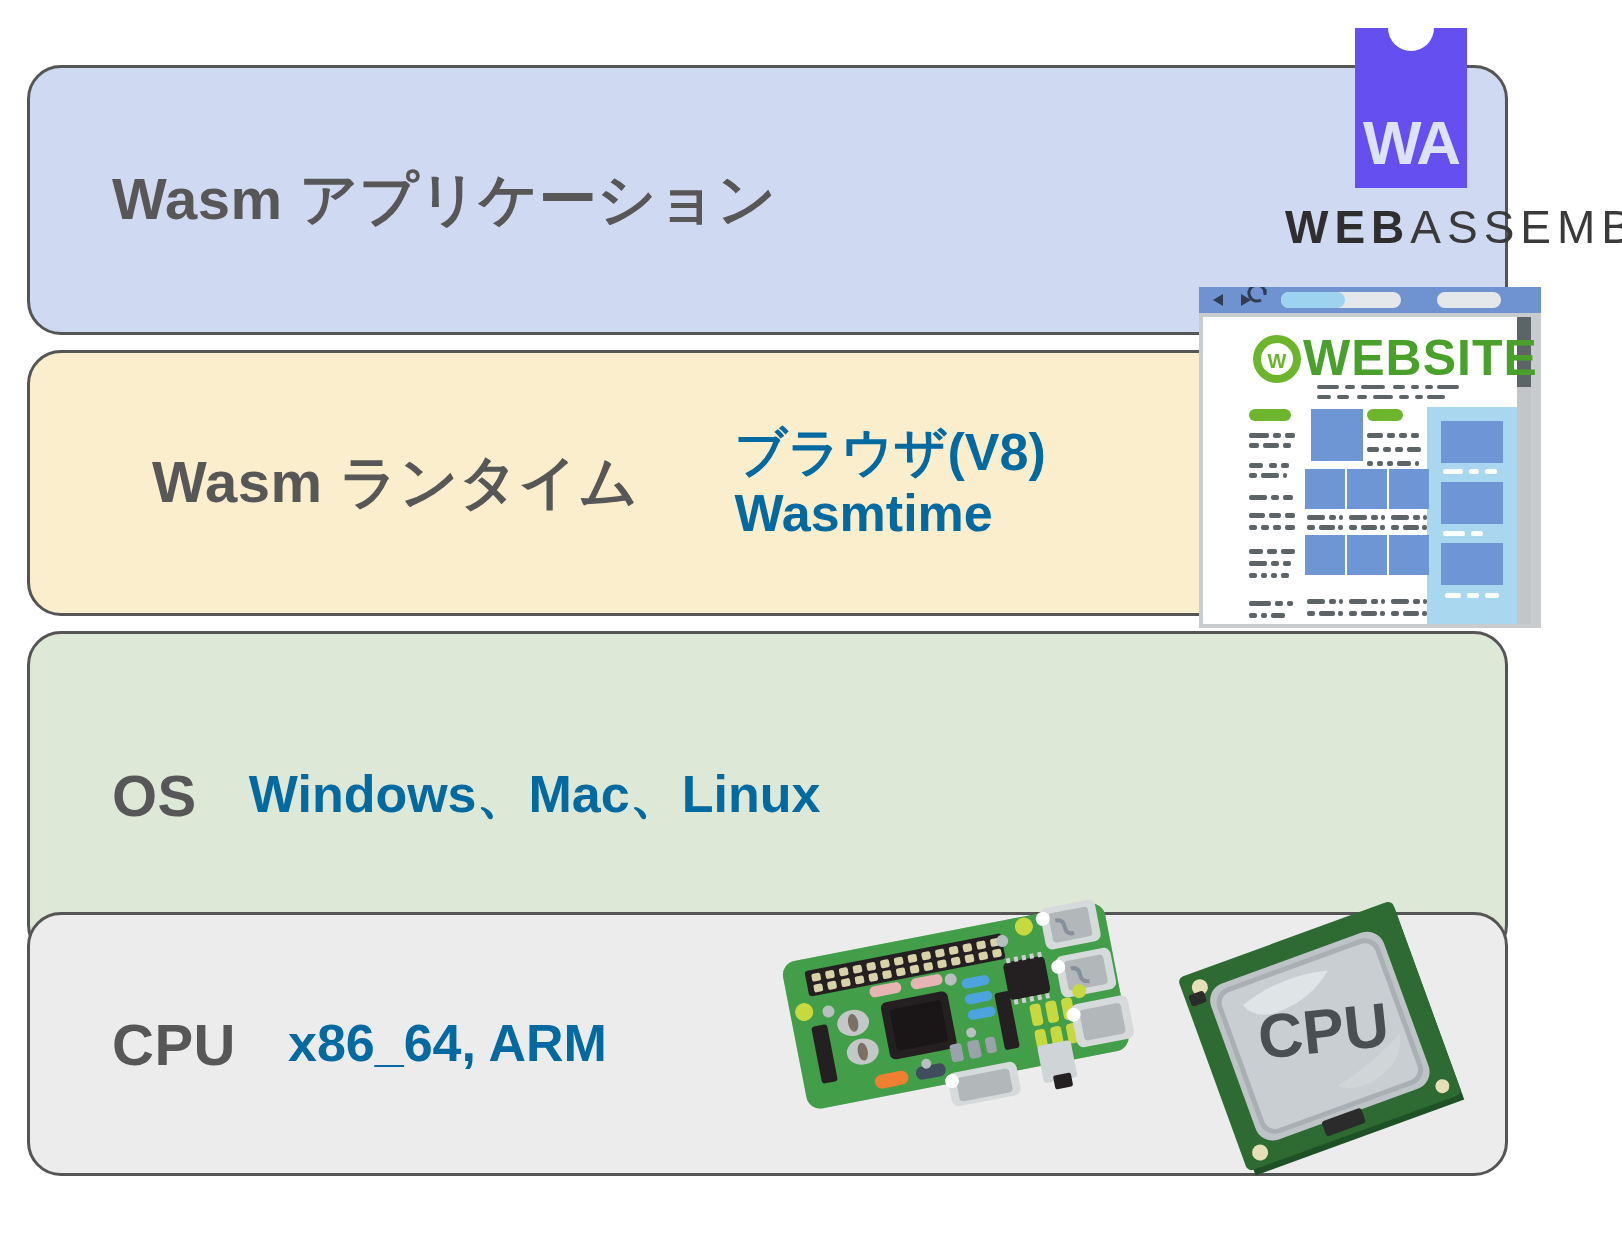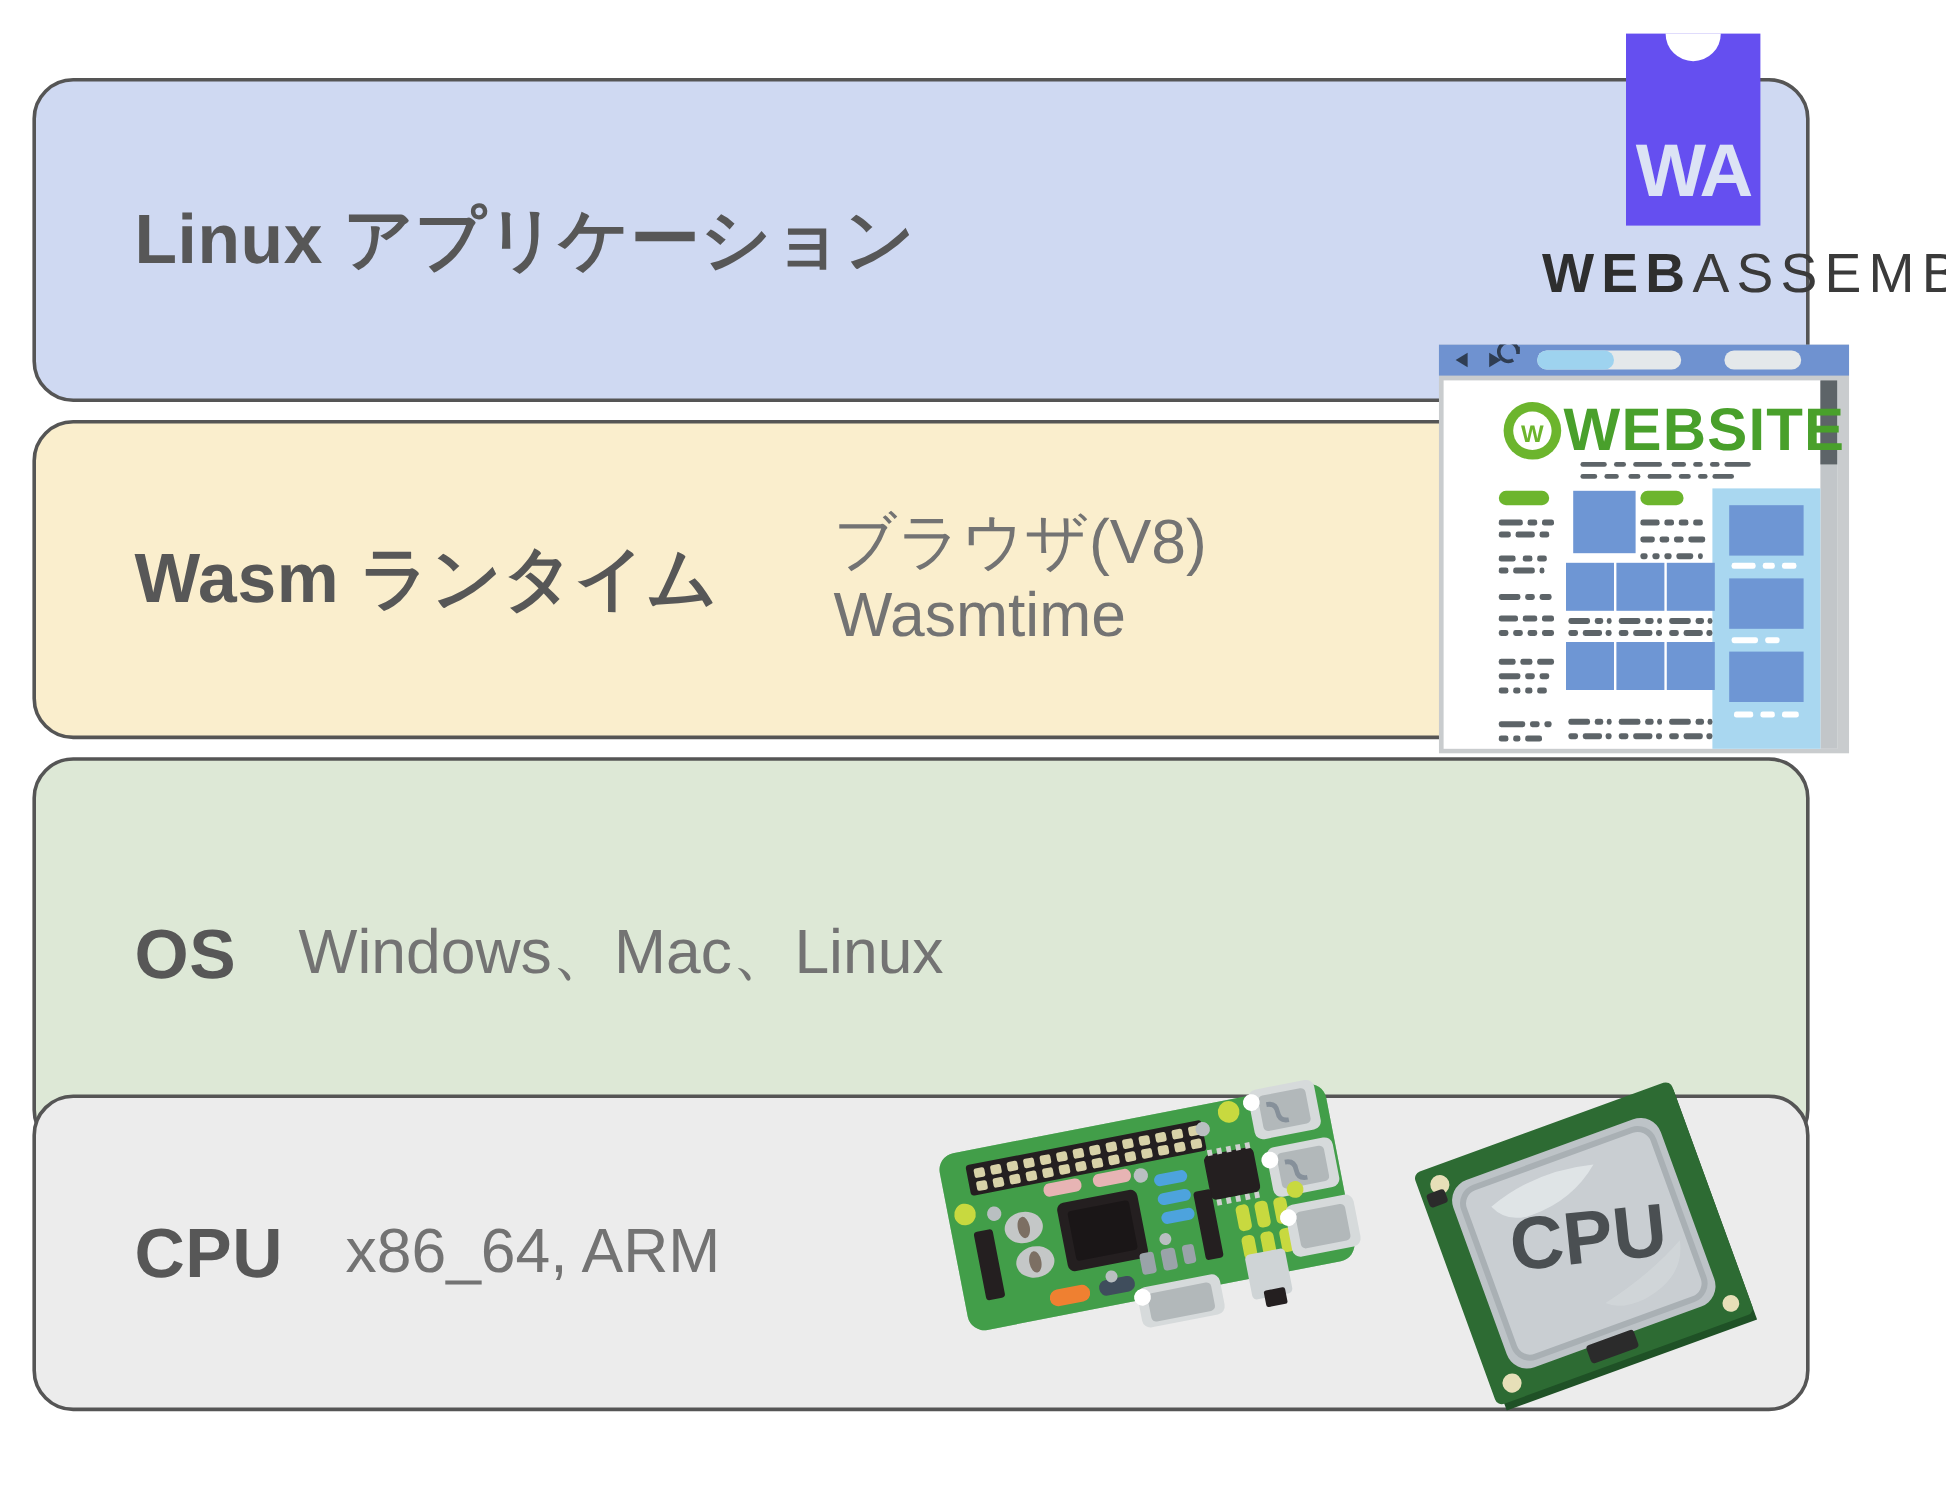--- a/index.html
+++ b/index.html
@@ -18,34 +18,34 @@
   .layer {
     position: absolute;
     left: 27px;
     width: 1481px;
     border: 3px solid #555555;
     border-radius: 34px;
     display: flex;
     align-items: center;
   }
   .layer-app      { top: 65px;  height: 270px;  background: #cfd9f2; }
-  .layer-runtime  { top: 350px; height: 266px;  background: #faeecd; }
+  .layer-runtime  { top: 350px; height: 266px;  background: #faeecd; padding-left: 40px; }
   .layer-os       { top: 631px; height: 328px;  background: #dde8d6; }
   .layer-cpu      { top: 912px; height: 264px;  background: #ececec; }
 
   .label-main {
     color: #575757;
     font-weight: bold;
     font-size: 58px;
     letter-spacing: 0.5px;
     white-space: nowrap;
   }
   .label-sub {
-    color: #737373;
-    font-weight: normal;
+    color: #0369a1;
+    font-weight: bold;
     font-size: 52px;
     white-space: nowrap;
     line-height: 1.18;
   }
   .layer-app .label-main { margin-left: 82px; }
   .layer-runtime .label-main { margin-left: 82px; }
   .layer-runtime .label-sub { margin-left: 96px; text-align: left; }
   .layer-os .label-main { margin-left: 82px; }
   .layer-os .label-sub { margin-left: 52px; }
   .layer-cpu .label-main { margin-left: 82px; }
@@ -112,21 +112,21 @@
 
   
   .board { position: absolute; left: 770px; top: 893px; width: 372px; height: 228px; z-index: 20; }
   .cpu-chip { position: absolute; left: 1172px; top: 888px; width: 302px; height: 296px; z-index: 21; }
   .board svg, .cpu-chip svg { display: block; }
 </style>
 </head>
 <body>
 
 <div class="layer layer-app">
-  <span class="label-main">Linux アプリケーション</span>
+  <span class="label-main">Wasm アプリケーション</span>
 </div>
 
 <div class="layer layer-runtime">
   <span class="label-main">Wasm ランタイム</span>
   <span class="label-sub">
     <span>ブラウザ(V8)</span><br>
     <span>Wasmtime</span>
   </span>
 </div>
 

